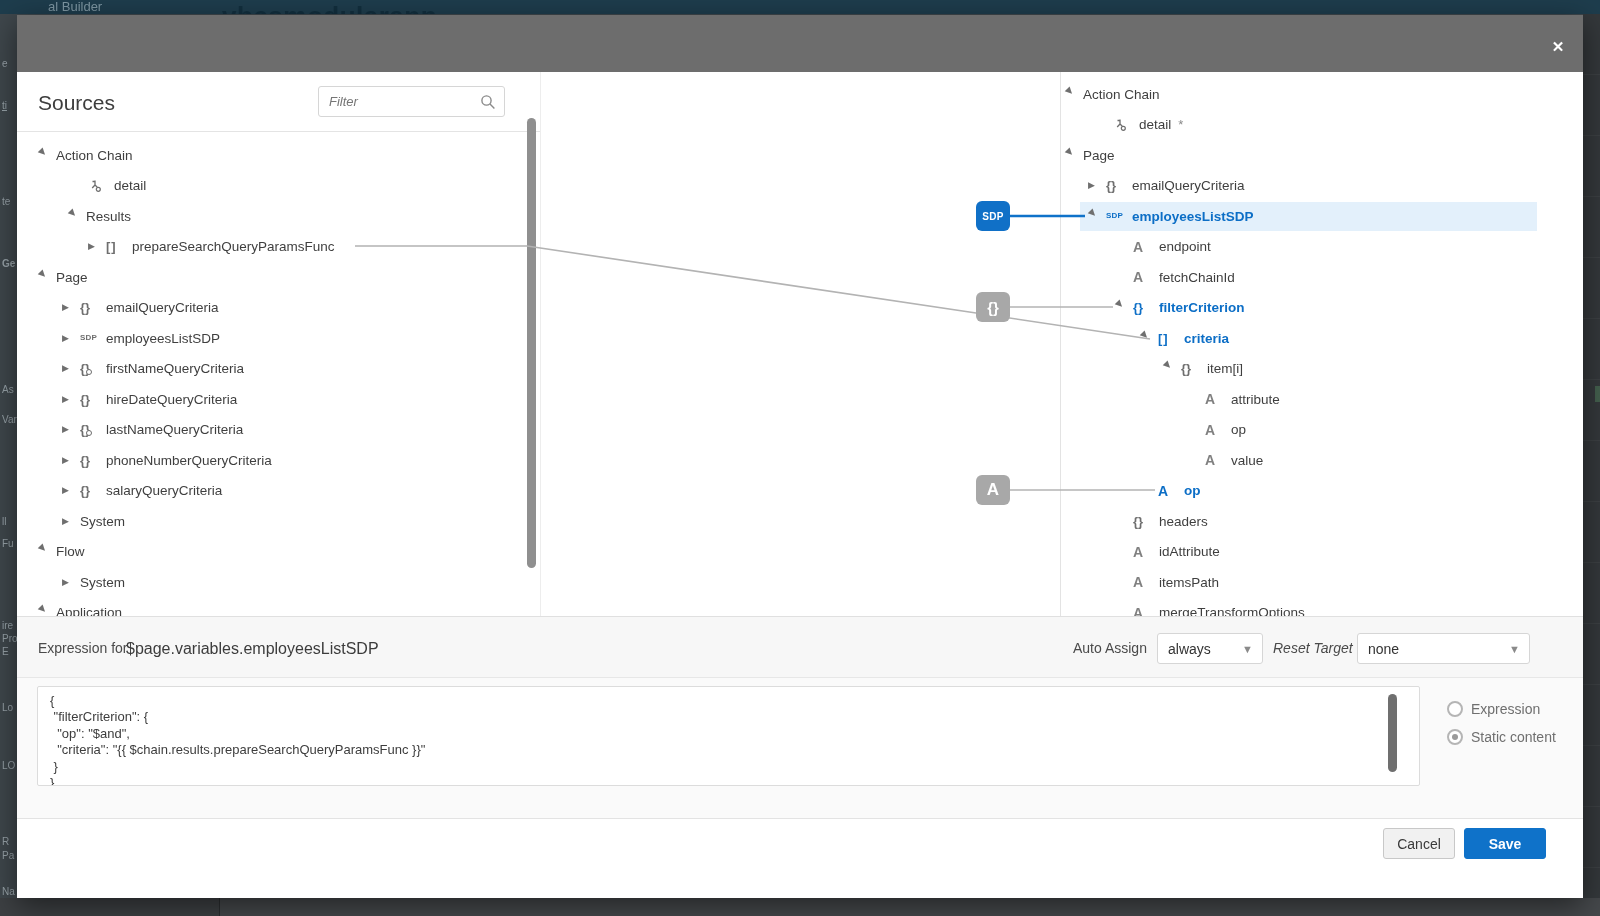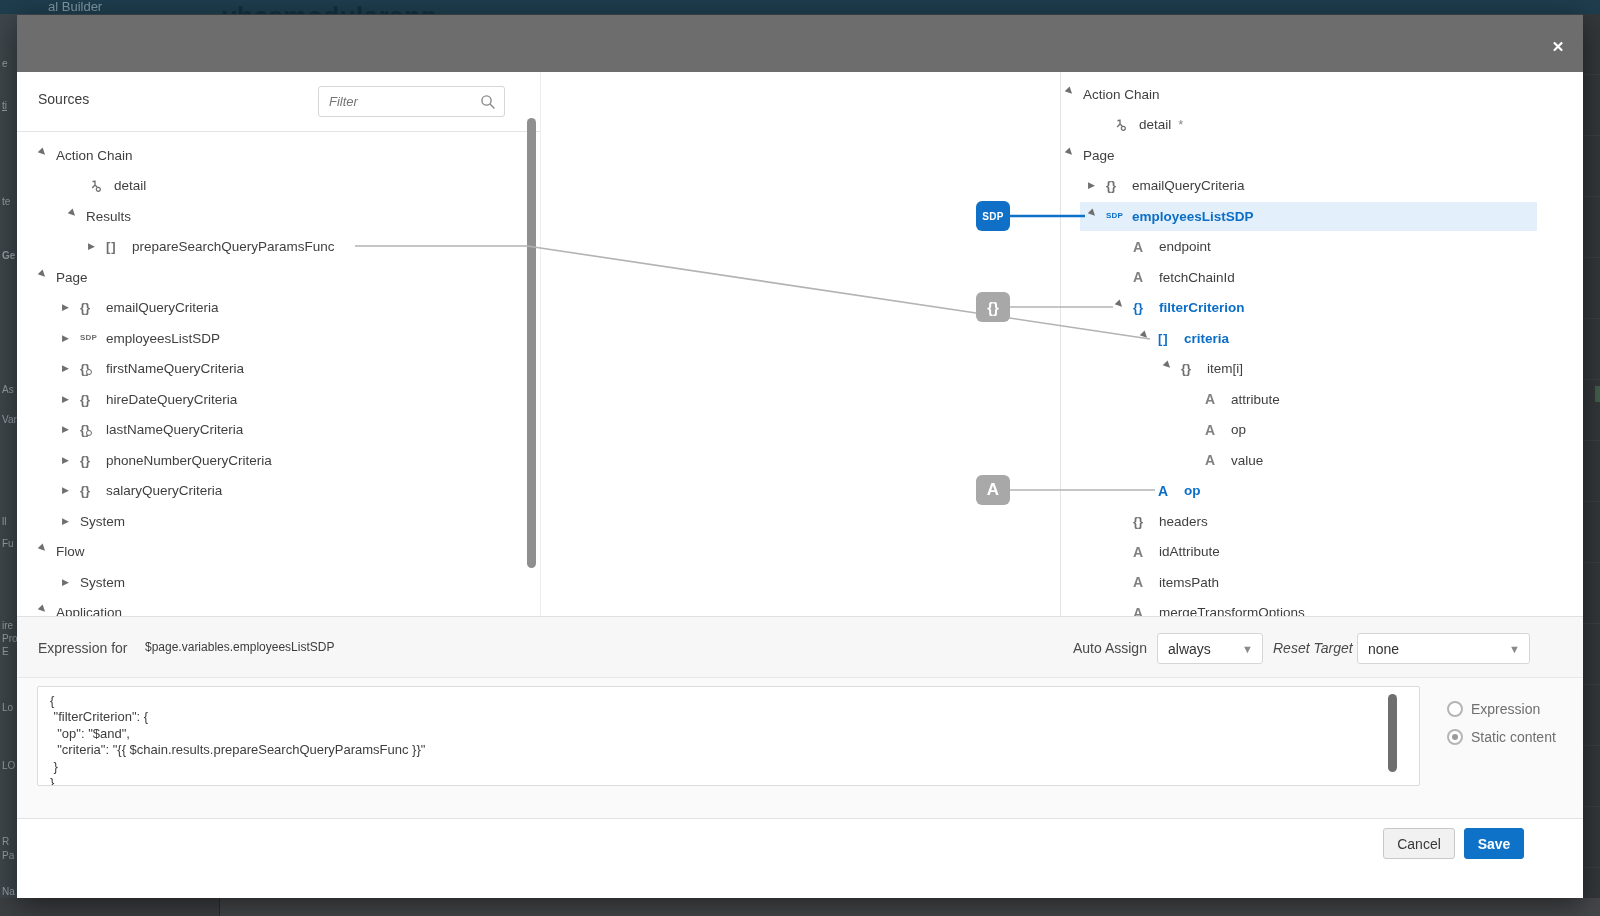--- a/index.html
+++ b/index.html
@@ -21,21 +21,21 @@
   
   .dialog { position:absolute; left:17px; top:15px; width:1566px; height:883px; background:#fff; z-index:5;
     box-shadow:0 8px 28px rgba(0,0,0,.5); }
   .dlg-header { position:absolute; left:0; top:0; width:1566px; height:57px; background:#6d6d6d; }
   .dlg-title { position:absolute; left:21px; top:22px; font-size:19px; color:#ffffff; font-weight:400; }
   .dlg-close { position:absolute; left:1526px; top:20px; width:30px; height:24px; color:#fff; font-size:15px; font-weight:700;
     text-align:center; line-height:24px; cursor:pointer; }
 
   .dlg-body { position:absolute; left:0; top:57px; width:1566px; height:544px; background:#fff; overflow:hidden; }
 
-  .sources-title { position:absolute; left:21px; top:19px; font-size:14px; color:#3d3d3d; }
+  .sources-title { position:absolute; left:21px; top:19px; font-size:21px; color:#3d3d3d; }
   .filter-box { position:absolute; left:301px; top:14px; width:187px; height:31px; border:1px solid #d6d6d6; border-radius:3px;
     background:#fff; }
   .filter-input { position:absolute; left:10px; top:5px; width:145px; height:19px; border:none; outline:none;
     font-style:italic; font-size:13px; color:#999; font-family:"Liberation Sans",sans-serif; background:transparent; }
   .filter-icon { position:absolute; right:8px; top:7px; width:16px; height:16px; }
   .left-head-border { position:absolute; left:0; top:59px; width:523px; height:1px; background:#e4e4e4; }
 
   .vdiv1 { position:absolute; left:523px; top:0; width:1px; height:544px; background:#ededed; }
   .vdiv2 { position:absolute; left:1043px; top:0; width:1px; height:544px; background:#e3e3e3; }
 
@@ -73,21 +73,21 @@
     color:#fff; font-weight:800; z-index:4; cursor:grab; }
   .badge-gray { background:#a8a8a8; }
   .badge-sdp { left:959px; top:186px; background:#1070c7; font-size:10px; letter-spacing:.3px; }
   .badge-obj { left:959px; top:277px; font-size:15px; }
   .badge-str { left:959px; top:460px; font-size:17px; }
 
   
   .expr-bar { position:absolute; left:0; top:601px; width:1566px; height:62px; background:#f7f7f7;
     border-top:1px solid #e0e0e0; border-bottom:1px solid #e7e7e7; }
   .expr-label { position:absolute; left:21px; top:23px; font-size:14px; color:#4a4a4a; }
-  .expr-path { position:absolute; left:128px; top:23px; font-size:12px; color:#3c3c3c; }
+  .expr-path { position:absolute; left:109px; top:23px; font-size:16px; color:#3c3c3c; }
   .aa-label { position:absolute; left:1056px; top:23px; font-size:14px; color:#4a4a4a; }
   .rt-label { position:absolute; left:1256px; top:23px; font-size:14px; color:#4a4a4a;font-style:italic; }
   .select { position:absolute; top:16px; height:31px; background:#fff; border:1px solid #d6d6d6; border-radius:3px;
     font-size:14px; color:#333; display:flex; align-items:center; padding:0 10px; cursor:pointer; }
   .select .caret { position:absolute; right:9px; color:#8a8a8a; font-size:11px; }
   .select-aa { left:1140px; width:106px; }
   .select-rt { left:1340px; width:173px; }
 
   
   .code-section { position:absolute; left:0; top:663px; width:1566px; height:140px; background:#fafafa; }
@@ -100,34 +100,34 @@
   .radio-static { left:1430px; top:51px; }
   .radio-circle { width:16px; height:16px; border:2px solid #b5b5b5; border-radius:50%; background:#fff; position:relative; }
   .radio-circle.on::after { content:''; position:absolute; left:3px; top:3px; width:6px; height:6px; border-radius:50%; background:#9a9a9a; }
   .radio-label { font-size:14px; color:#6f6f6f; }
 
   
   .dlg-footer { position:absolute; left:0; top:803px; width:1566px; height:80px; background:#fff; border-top:1px solid #e3e3e3; }
   .btn { position:absolute; top:9px; height:31px; border-radius:3px; font-size:14px; font-family:"Liberation Sans",sans-serif;
     display:flex; align-items:center; justify-content:center; cursor:pointer; }
   .btn-cancel { left:1366px; width:72px; background:#f1f1f1; border:1px solid #c8c8c8; color:#3a3a3a; }
-  .btn-save { left:1447px; width:60px; background:#0f72c9; border:1px solid #0f72c9; color:#fff; font-weight:700; }
+  .btn-save { left:1447px; width:82px; background:#0f72c9; border:1px solid #0f72c9; color:#fff; font-weight:700; }
 </style>
 </head>
 <body>
 
 <div class="topbar">
   <span class="topbar-left">al Builder</span>
   <span class="topbar-app">vbcsmodularapp</span>
 </div>
 <div class="left-strip" id="left-strip">
     <span class="left-frag" style="top: 44px;">e</span>
     <span class="left-frag" style="top: 86px; text-decoration: underline;">ti</span>
     <span class="left-frag" style="top: 182px;">te</span>
-    <span class="left-frag" style="top: 236px; font-weight: bold;">Ge</span>
+    <span class="left-frag" style="top: 244px; font-weight: bold;">Ge</span>
     <span class="left-frag" style="top: 370px;">As</span>
     <span class="left-frag" style="top: 400px;">Var</span>
     <span class="left-frag" style="top: 502px;">ll</span>
     <span class="left-frag" style="top: 524px;">Fu</span>
     <span class="left-frag" style="top: 606px;">ire</span>
     <span class="left-frag" style="top: 619px;">Pro</span>
     <span class="left-frag" style="top: 632px;">E</span>
     <span class="left-frag" style="top: 688px;">Lo</span>
     <span class="left-frag" style="top: 746px;">LO</span>
     <span class="left-frag" style="top: 822px;">R</span>

